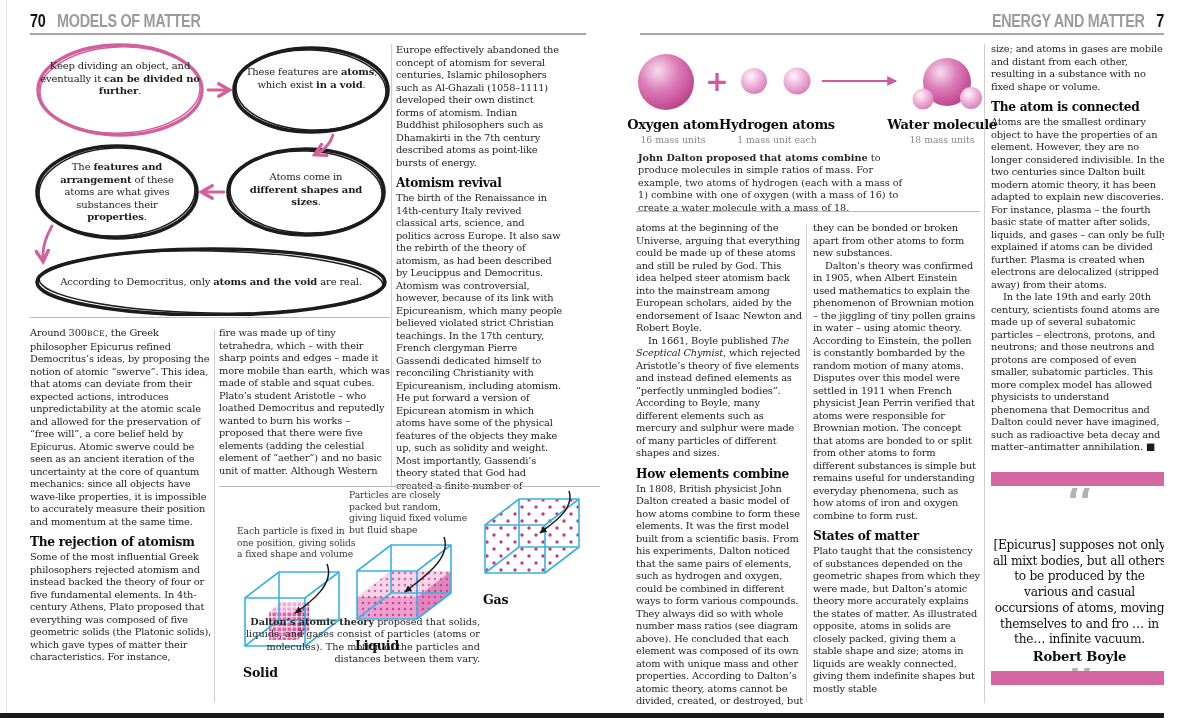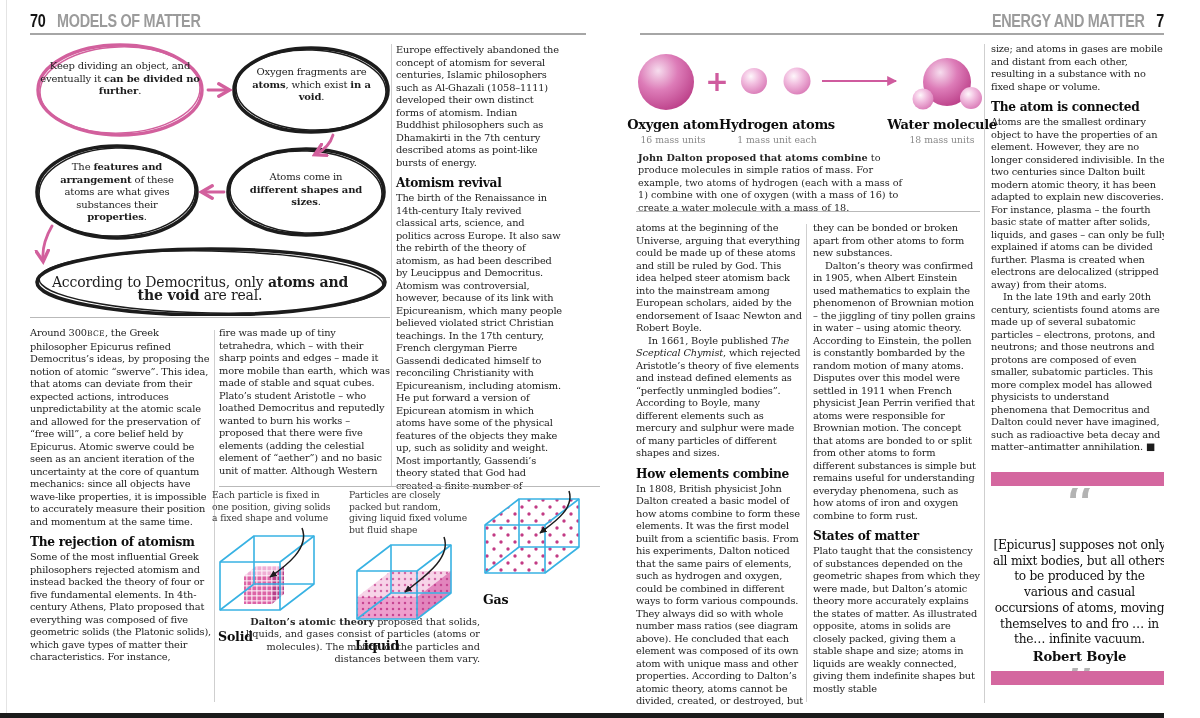--- a/index.html
+++ b/index.html
@@ -118,24 +118,24 @@
       <ellipse cx="276" cy="152" rx="76" ry="41" stroke="#1c1c1c" stroke-width="1.5" transform="rotate(2 276 152)"></ellipse>
       <ellipse cx="181" cy="242" rx="174" ry="33" stroke="#1c1c1c" stroke-width="3.6"></ellipse>
       <ellipse cx="181" cy="242" rx="172" ry="31" stroke="#1c1c1c" stroke-width="1.5" transform="rotate(1 181 242)"></ellipse>
       <path d="M178,50 L198,50" stroke="#d2609d" stroke-width="2.8" marker-end="url(#m-pink-chev)"></path>
       <path d="M303,95 C300,105 294,110 286,114" stroke="#d2609d" stroke-width="2.8" marker-end="url(#m-pink-chev)"></path>
       <path d="M194,152 L173,152" stroke="#d2609d" stroke-width="2.8" marker-end="url(#m-pink-chev)"></path>
       <path d="M22,186 C15,198 12,208 13,220" stroke="#d2609d" stroke-width="2.8" marker-end="url(#m-pink-chev)"></path>
     </g>
   </svg>
   <div class="bubble-text" style="left:40px;top:60px;width:160px;"><span class="">Keep dividing an object, and eventually it </span><span class="seg-b">can be divided no further</span><span class="">.</span></div>
-  <div class="bubble-text" style="left:243px;top:66px;width:137px;"><span class="">Oxygen fragments are </span><span class="seg-b">atoms</span><span class="">, which exist </span><span class="seg-b">in a void</span><span class="">.</span></div>
+  <div class="bubble-text" style="left:243px;top:66px;width:137px;"><span class="">These features are </span><span class="seg-b">atoms</span><span class="">, which exist </span><span class="seg-b">in a void</span><span class="">.</span></div>
   <div class="bubble-text" style="left:47px;top:161px;width:140px;"><span class="">The </span><span class="seg-b">features and arrangement</span><span class=""> of these atoms are what gives substances their </span><span class="seg-b">properties</span><span class="">.</span></div>
   <div class="bubble-text" style="left:246px;top:171px;width:120px;"><span class="">Atoms come in </span><span class="seg-b">different shapes and sizes</span><span class="">.</span></div>
-  <div class="bubble-text" style="left:40px;top:276px;width:320px;font-size:14px;"><span class="">According to Democritus, only </span><span class="seg-b">atoms and the void</span><span class=""> are real.</span></div>
+  <div class="bubble-text" style="left:51px;top:276px;width:320px;font-size:10px;"><span class="">According to Democritus, only </span><span class="seg-b">atoms and the void</span><span class=""> are real.</span></div>
 
   <div class="hline" style="left:30px;top:317px;width:360px;height:1px;background:#b9b9b9;"></div>
 
   <div class="col" style="left:30px;top:327px;width:184px;">
     <p><span class="">Around 300</span><span class="seg-sc">bce</span><span class="">, the Greek philosopher Epicurus refined Democritus’s ideas, by proposing the notion of atomic “swerve”. This idea, that atoms can deviate from their expected actions, introduces unpredictability at the atomic scale and allowed for the preservation of “free will”, a core belief held by Epicurus. Atomic swerve could be seen as an ancient iteration of the uncertainty at the core of quantum mechanics: since all objects have wave-like properties, it is impossible to accurately measure their position and momentum at the same time.</span></p>
     <h3>The rejection of atomism</h3>
     <p>Some of the most influential Greek philosophers rejected atomism and instead backed the theory of four or five fundamental elements. In 4th-century Athens, Plato proposed that everything was composed of five geometric solids (the Platonic solids), which gave types of matter their characteristics. For instance,</p>
   </div>
   <div class="vline" style="left:214px;top:330px;height:372px;"></div>
   <div class="col" style="left:219px;top:327px;width:172px;">
@@ -143,21 +143,21 @@
   </div>
   <div class="vline" style="left:391px;top:44px;height:442px;"></div>
   <div class="col" style="left:396px;top:44px;width:166px;">
     <p>Europe effectively abandoned the concept of atomism for several centuries, Islamic philosophers such as Al-Ghazali (1058–1111) developed their own distinct forms of atomism. Indian Buddhist philosophers such as Dhamakirti in the 7th century described atoms as point-like bursts of energy.</p>
     <h3>Atomism revival</h3>
     <p>The birth of the Renaissance in 14th-century Italy revived classical arts, science, and politics across Europe. It also saw the rebirth of the theory of atomism, as had been described by Leucippus and Democritus. Atomism was controversial, however, because of its link with Epicureanism, which many people believed violated strict Christian teachings. In the 17th century, French clergyman Pierre Gassendi dedicated himself to reconciling Christianity with Epicureanism, including atomism. He put forward a version of Epicurean atomism in which atoms have some of the physical features of the objects they make up, such as solidity and weight. Most importantly, Gassendi’s theory stated that God had created a finite number of</p>
   </div>
 
   <div class="hline" style="left:219px;top:486px;width:381px;height:1px;background:#b9b9b9;"></div>
 
-  <div class="state-block" style="left:212px;">
+  <div class="state-block" style="left:237px;margin-top:36px;">
     <div class="state-caption">Each particle is fixed in one position, giving solids a fixed shape and volume</div>
     <svg width="120" height="98" viewBox="0 0 120 98">
       <polygon points="32,50 44,40 72,40 60,50" fill="url(#pg-top)"></polygon>
       <polygon points="60,50 72,40 72,68 60,78" fill="url(#pg-side)"></polygon>
       <rect x="32" y="50" width="28" height="28" fill="url(#pg-front)"></rect>
       <g fill="none" stroke="#38b2e3" stroke-width="1.6" stroke-linejoin="round">
         <rect x="42" y="10" width="60" height="48"></rect>
           <rect x="8" y="36" width="60" height="48"></rect>
         <path d="M8,36 L42,10 M68,36 L102,10 M68,84 L102,58 M8,84 L42,58"></path>
       </g>

